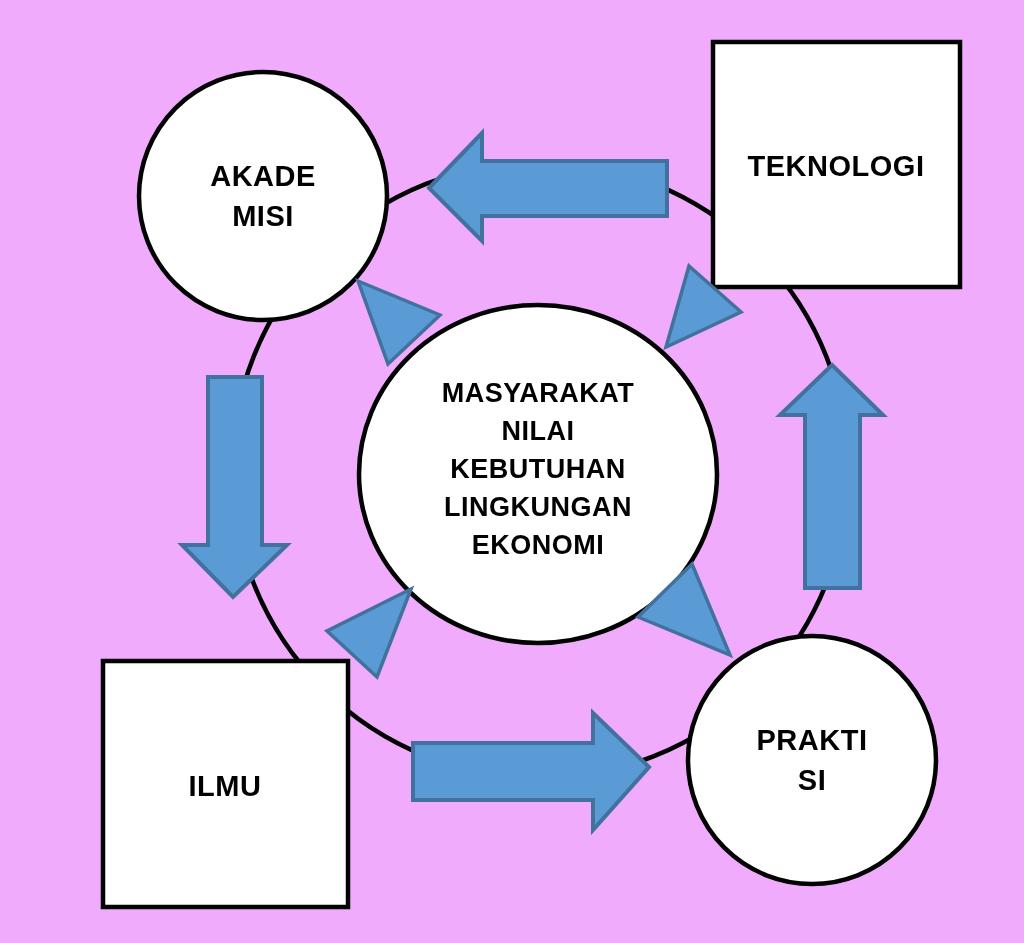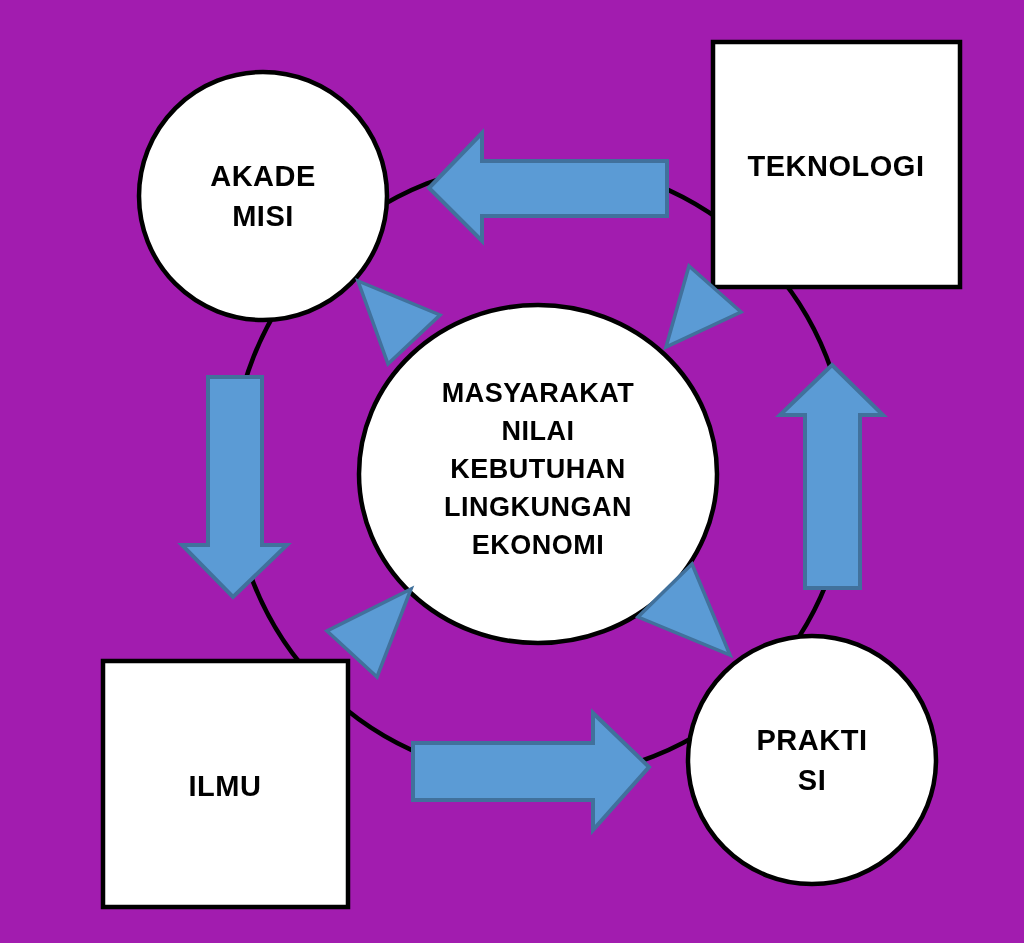--- a/index.html
+++ b/index.html
@@ -4,21 +4,21 @@
 <style>
   html, body {
     margin: 0;
     padding: 0;
     background: #ffffff;
   }
   .stage {
     position: relative;
     width: 1024px;
     height: 943px;
-    background: #a21caf;
+    background: #f0abfc;
     overflow: hidden;
   }
   svg {
     display: block;
   }
   .node-label {
     font-family: "Liberation Sans", sans-serif;
     font-weight: bold;
     font-size: 29px;
     fill: #000000;

